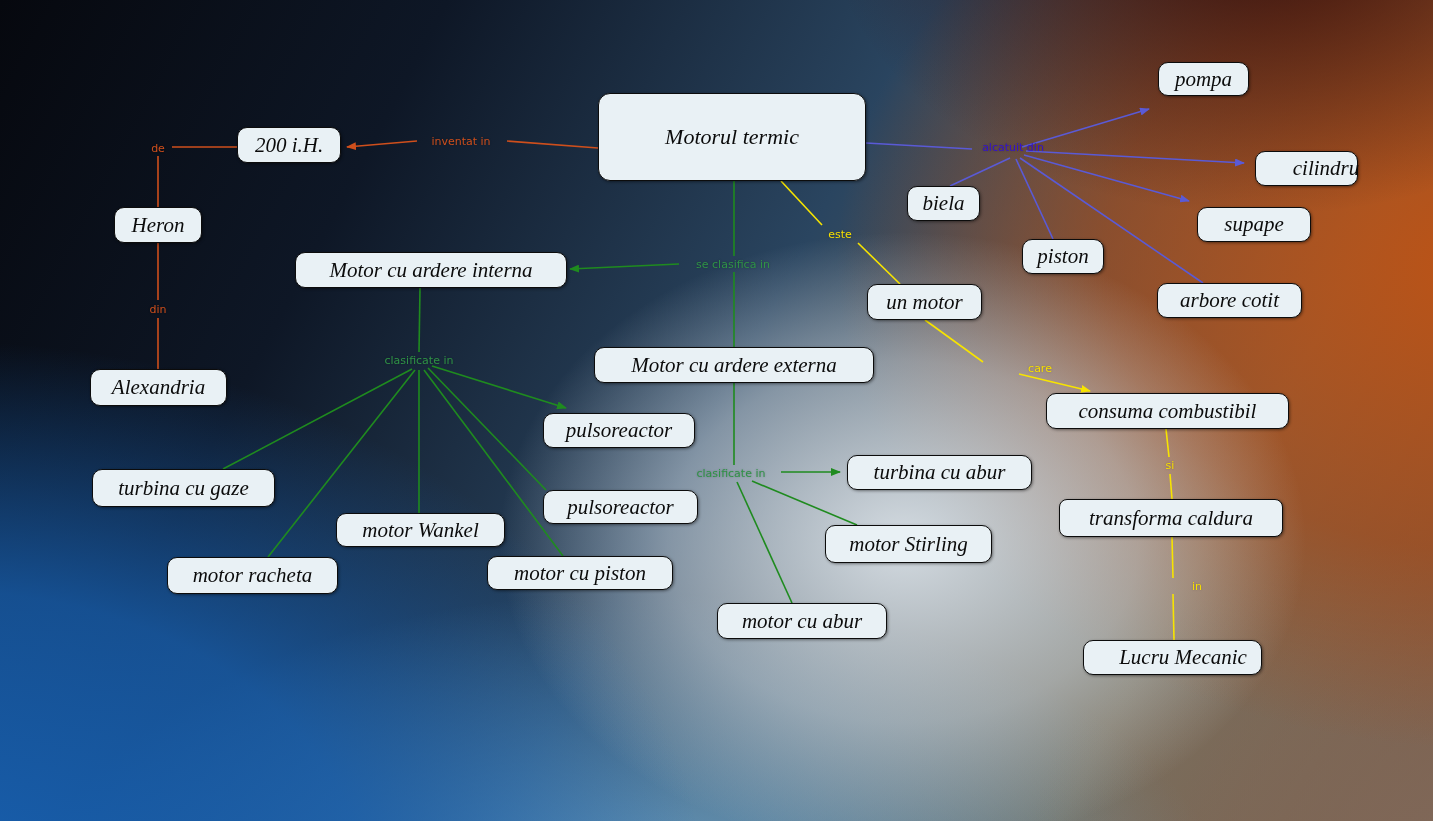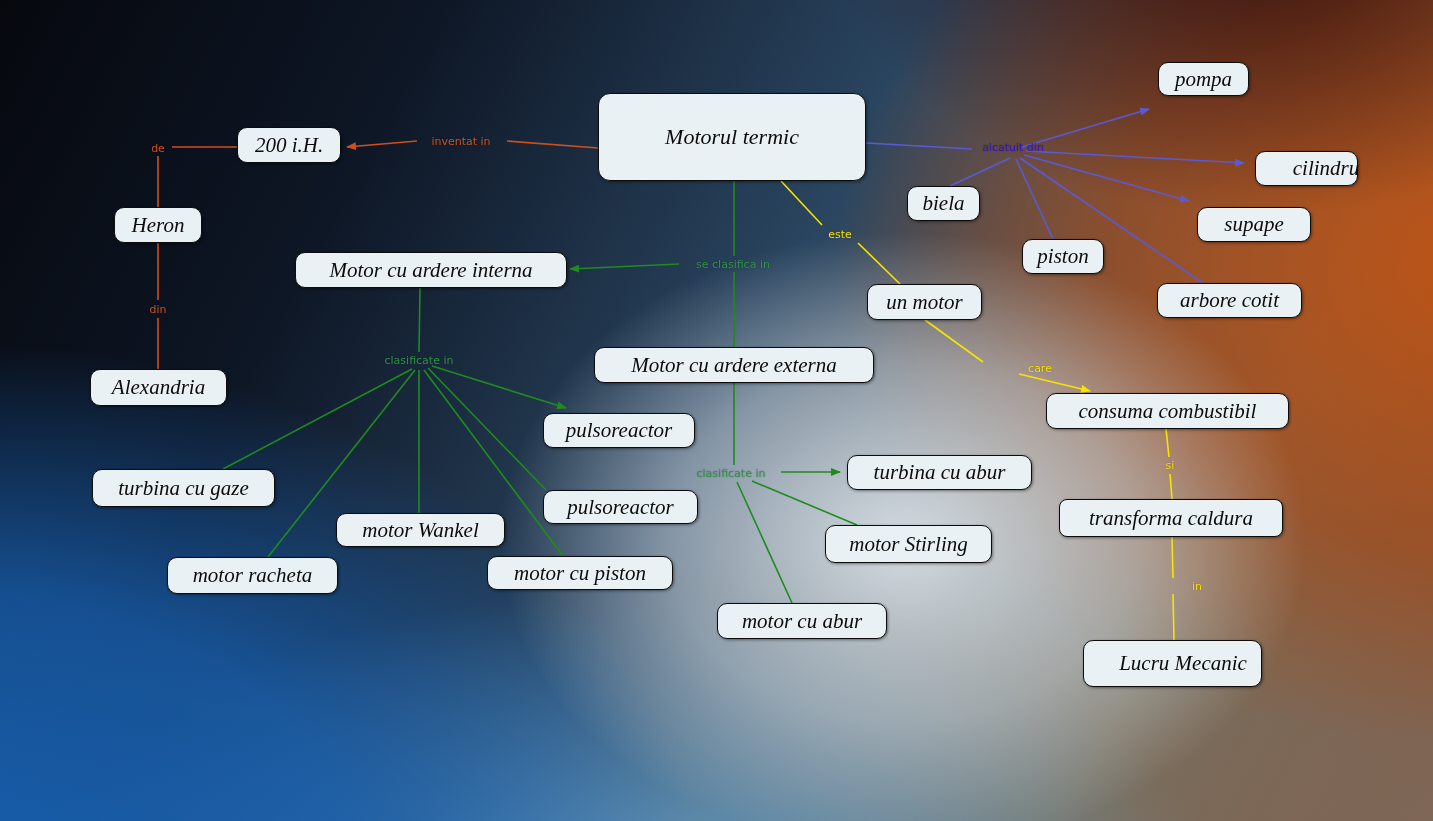--- a/index.html
+++ b/index.html
@@ -110,21 +110,21 @@
       <div class="node" style="left: 717px; top: 603px; width: 170px; height: 36px;">motor cu abur</div>
       <div class="node" style="left: 907px; top: 186px; width: 73px; height: 35px;">biela</div>
       <div class="node" style="left: 1022px; top: 239px; width: 82px; height: 35px;">piston</div>
       <div class="node" style="left: 867px; top: 284px; width: 115px; height: 36px;">un motor</div>
       <div class="node" style="left: 1158px; top: 62px; width: 91px; height: 34px;">pompa</div>
       <div class="node" style="left: 1255px; top: 151px; width: 103px; height: 35px; padding-left: 39px;">cilindru</div>
       <div class="node" style="left: 1197px; top: 207px; width: 114px; height: 35px;">supape</div>
       <div class="node" style="left: 1157px; top: 283px; width: 145px; height: 35px;">arbore cotit</div>
       <div class="node" style="left: 1046px; top: 393px; width: 243px; height: 36px;">consuma combustibil</div>
       <div class="node" style="left: 1059px; top: 499px; width: 224px; height: 38px; border-radius: 8px;">transforma caldura</div>
-      <div class="node" style="left: 1083px; top: 640px; width: 179px; height: 47px; padding-left: 21px;">Lucru Mecanic</div>
+      <div class="node" style="left: 1083px; top: 640px; width: 179px; height: 35px; padding-left: 21px;">Lucru Mecanic</div>
       <span class="edge-label" style="left: 461px; top: 141px; color: rgb(207, 79, 28);">inventat in</span>
       <span class="edge-label" style="left: 158px; top: 148px; color: rgb(207, 79, 28);">de</span>
       <span class="edge-label" style="left: 158px; top: 309px; color: rgb(207, 79, 28);">din</span>
       <span class="edge-label" style="left: 733px; top: 264px; color: rgb(47, 147, 70);">se clasifica in</span>
       <span class="edge-label" style="left: 419px; top: 360px; color: rgb(47, 147, 70);">clasificate in</span>
       <span class="edge-label" style="left: 731px; top: 473px; color: rgb(47, 147, 70);">clasificate in</span>
       <span class="edge-label" style="left: 1013px; top: 147px; color: rgb(53, 19, 205);">alcatuit din</span>
       <span class="edge-label" style="left: 840px; top: 234px; color: rgb(247, 223, 0);">este</span>
       <span class="edge-label" style="left: 1001px; top: 368px; color: rgb(247, 223, 0); margin-left: 39px;">care</span>
       <span class="edge-label" style="left: 1170px; top: 465px; color: rgb(247, 223, 0);">si</span>

